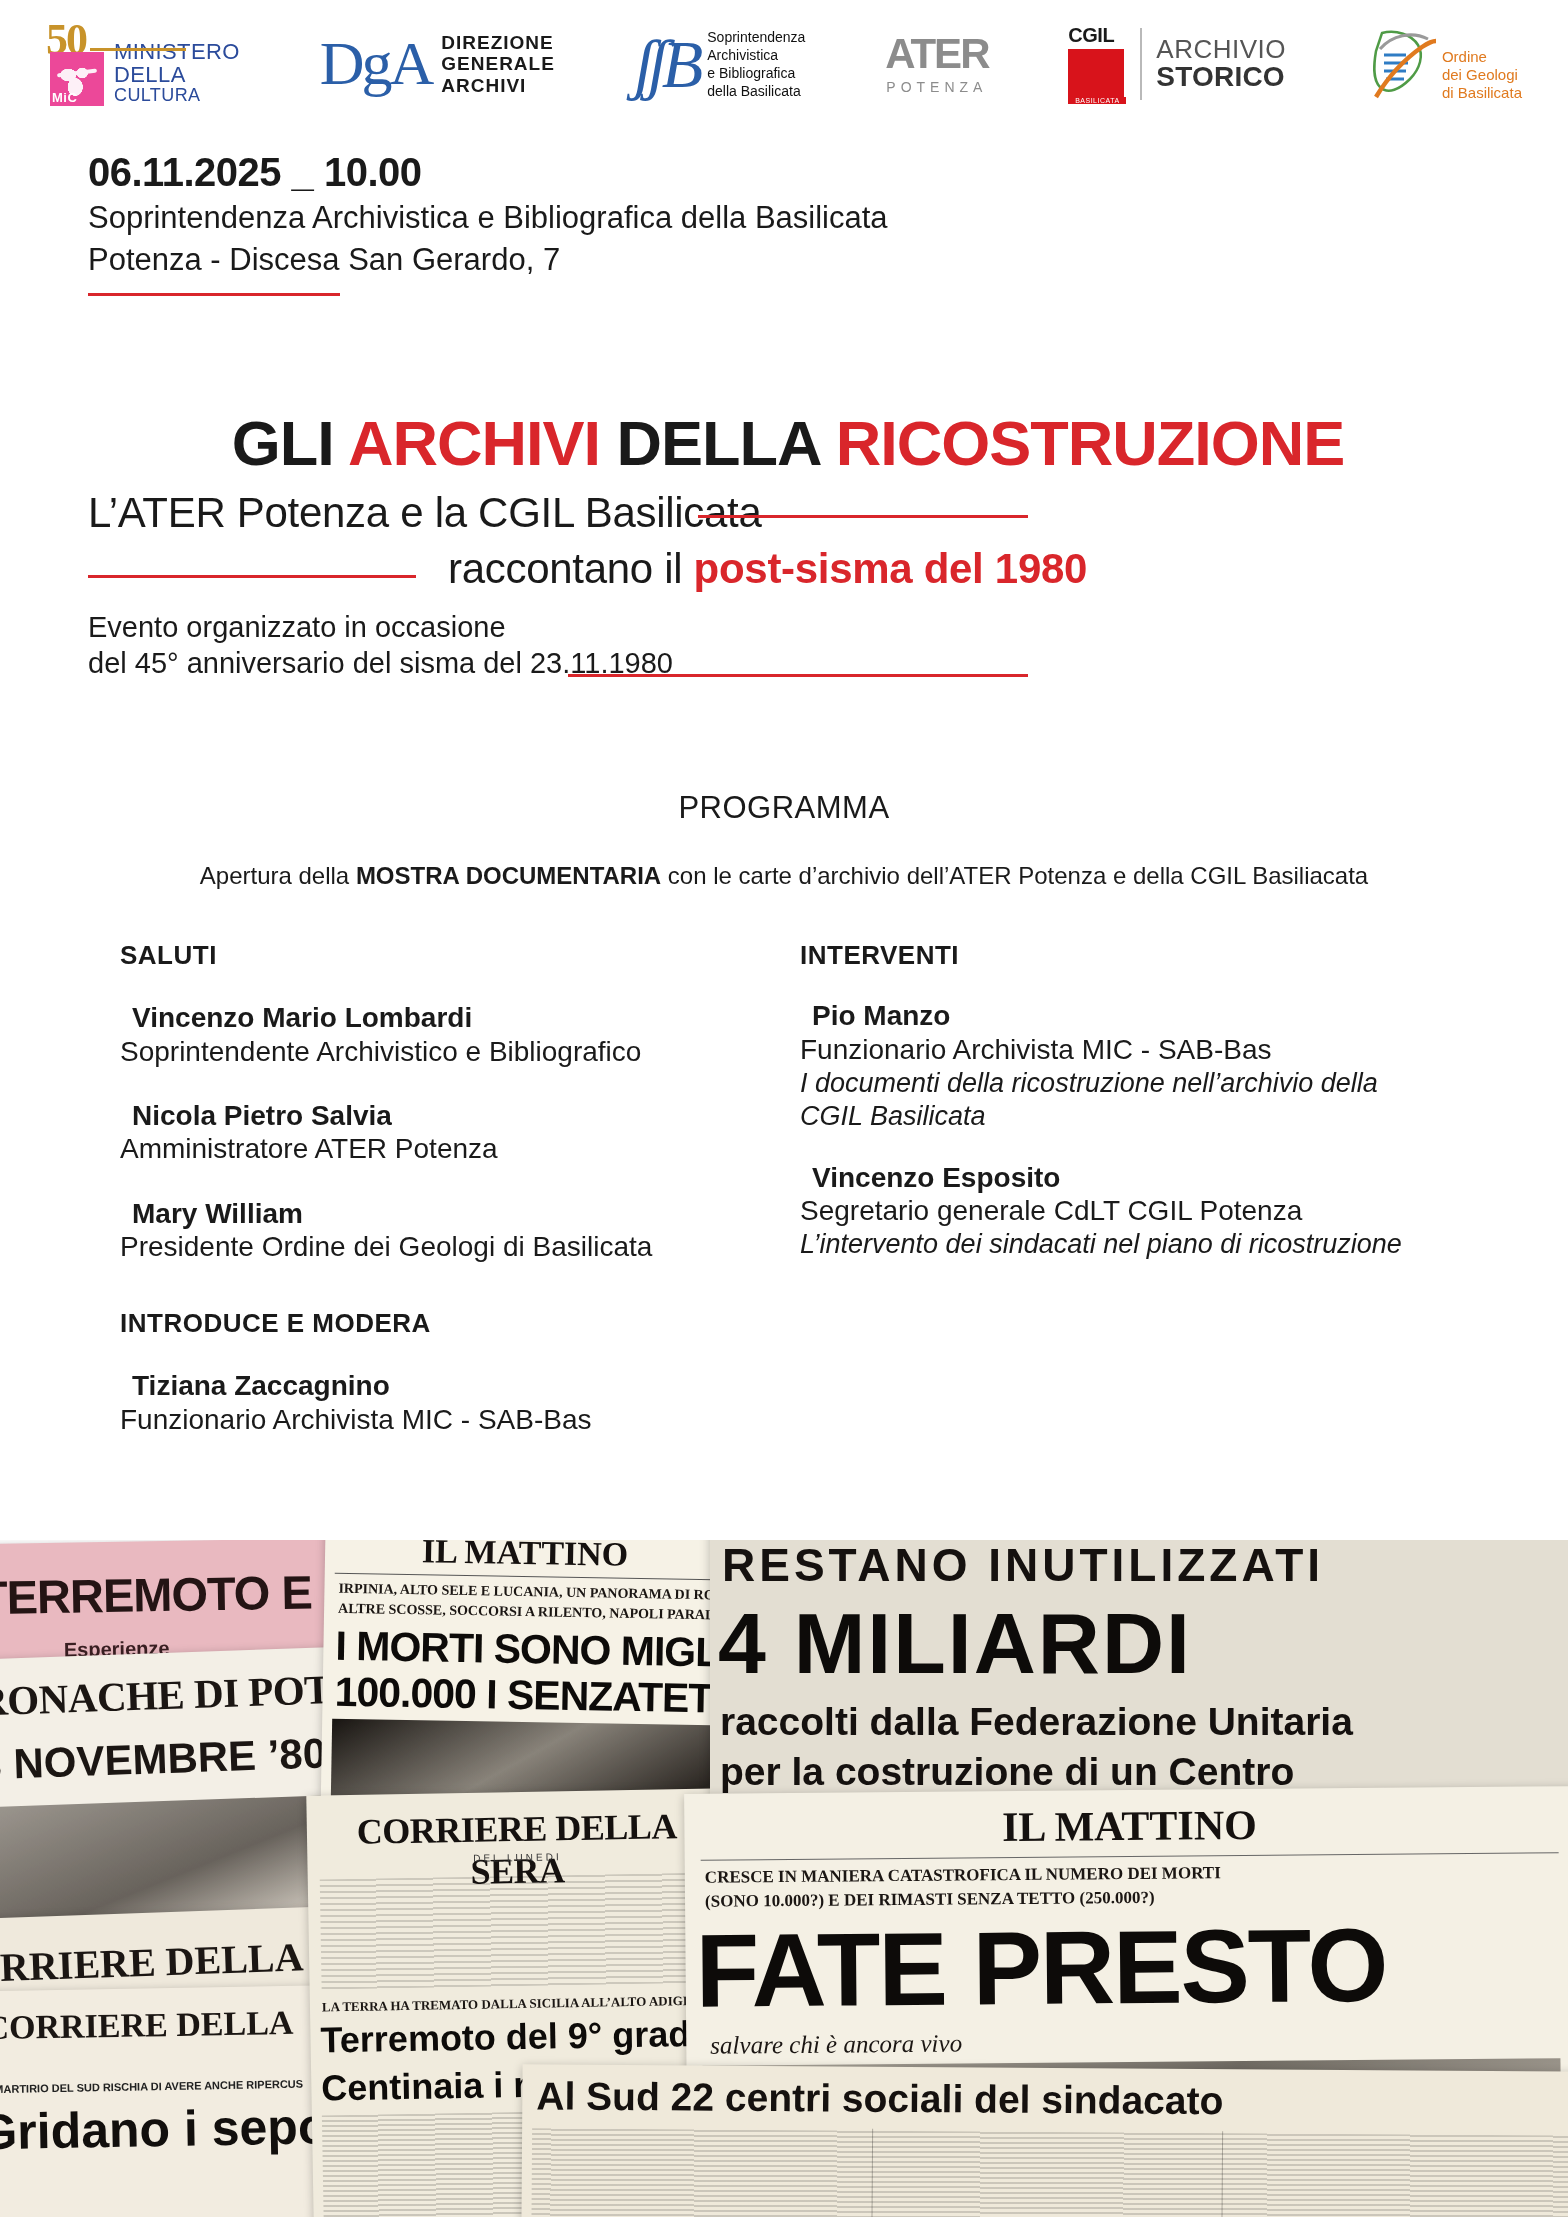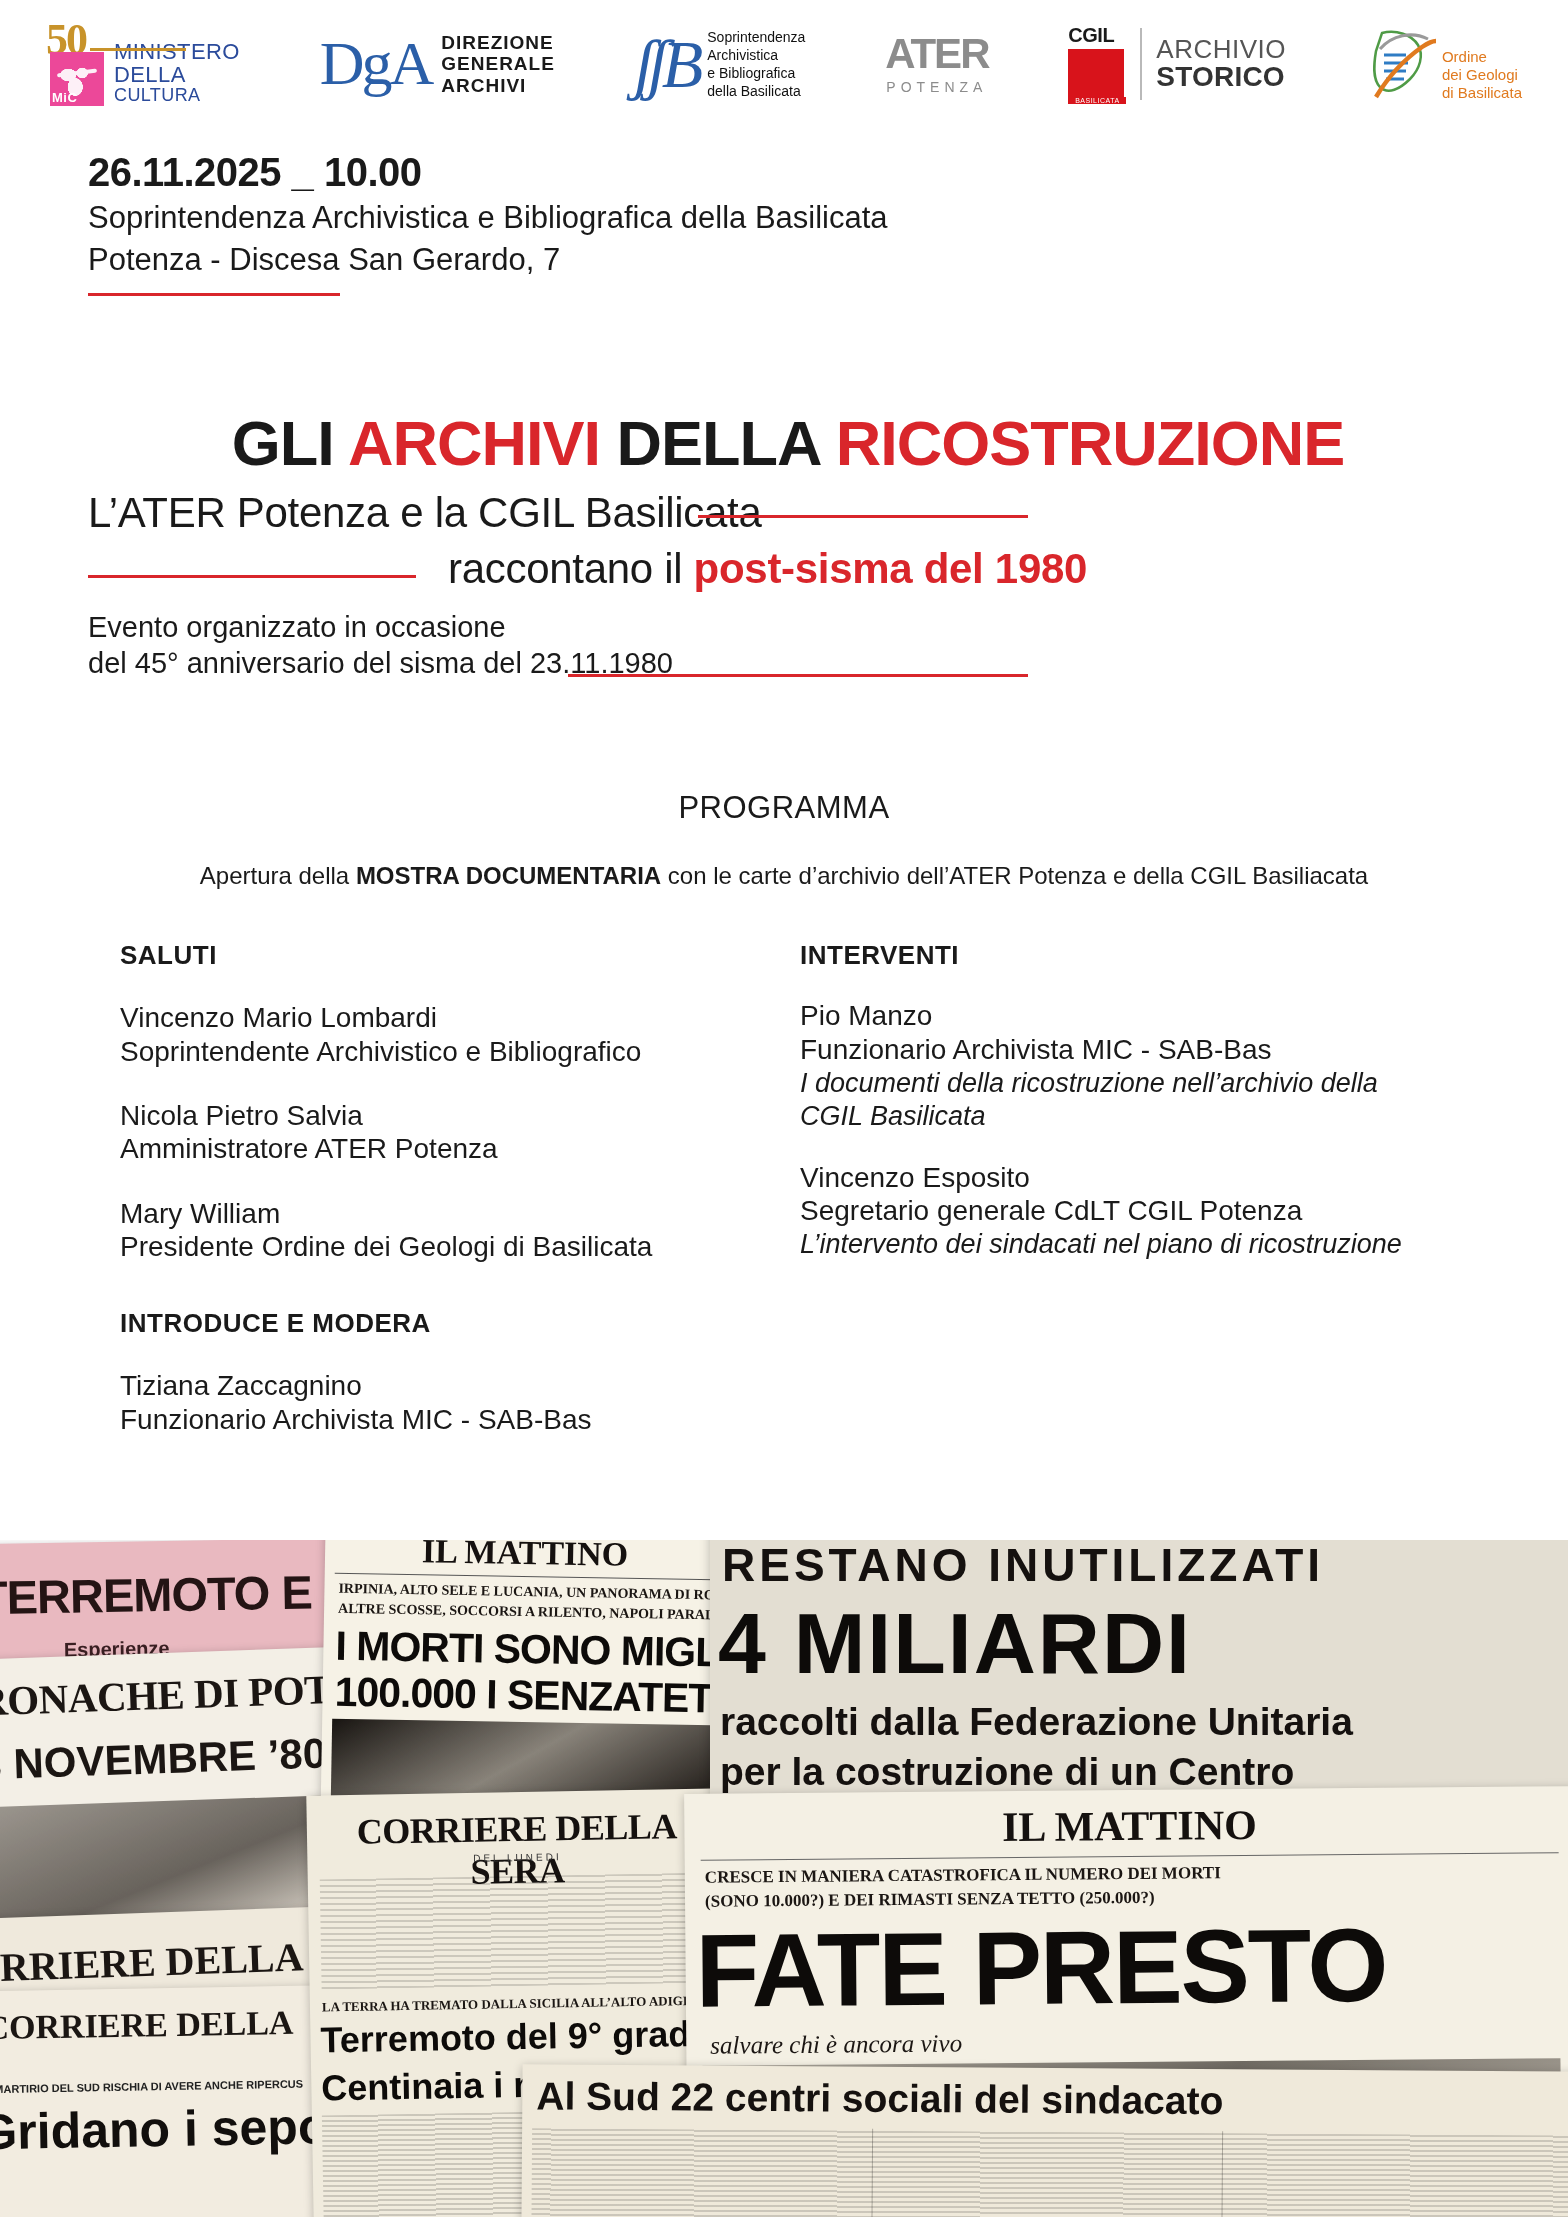--- a/index.html
+++ b/index.html
@@ -127,21 +127,21 @@
   }
   .apertura b{ font-weight:700; }
 
   
   .cols{ position:absolute; left:0; top:940px; width:1568px; display:flex; }
   .col{ width:660px; }
   .col.left{ margin-left:120px; }
   .col.right{ margin-left:20px; }
   .colhead{ font-size:26px; font-weight:700; letter-spacing:.5px; font-stretch:condensed; }
   .person{ margin-top:28px; }
-  .pname{ font-size:28px; font-weight:400; font-stretch:condensed; line-height:1.2; }
+  .pname{ font-size:28px; font-weight:700; font-stretch:condensed; line-height:1.2;margin-left:12px; }
   .prole{ font-size:28px; font-weight:400; font-stretch:condensed; line-height:1.22; }
   .ptitle{ font-size:27px; font-style:italic; font-stretch:condensed; line-height:1.22; }
   .col.left .person{ margin-top:30px; }
   .subhead{ margin-top:44px; font-size:26px; font-weight:700; letter-spacing:.5px; font-stretch:condensed; }
 
   
   .collage{ position:absolute; left:0; top:1540px; width:1568px; height:677px; overflow:hidden; }
   .np{ position:absolute; overflow:hidden; box-shadow:0 2px 10px rgba(0,0,0,.25); }
   .np .ink{ color:#15110f; }
 
@@ -322,21 +322,21 @@
     </div>
     <div class="geo-words">
       <div>Ordine</div>
       <div>dei Geologi</div>
       <div>di Basilicata</div>
     </div>
   </div>
 </div>
 
 <div class="hdr">
-  <div class="date">26.11.2025 _ 10.00</div>
+  <div class="date">06.11.2025 _ 10.00</div>
   <div class="venue">Soprintendenza Archivistica e Bibliografica della Basilicata</div>
   <div class="venue">Potenza - Discesa San Gerardo, 7</div>
   <div class="hdr-rule"></div>
 </div>
 
 <div class="titlewrap">
   <div class="maintitle"><span>GLI </span><span class="red">ARCHIVI</span><span> DELLA </span><span class="red">RICOSTRUZIONE</span></div>
 
   <div class="sub1row">
     <span class="sub1">L’ATER Potenza e la CGIL Basilicata</span>

